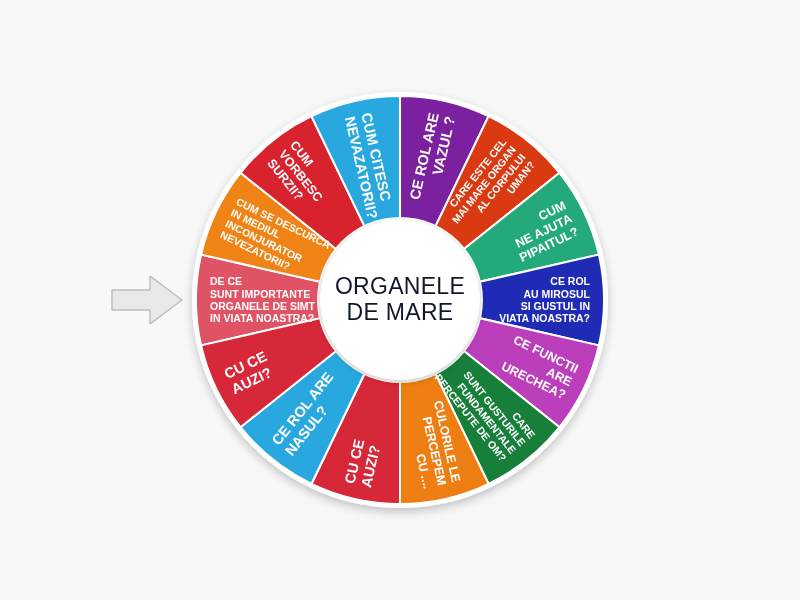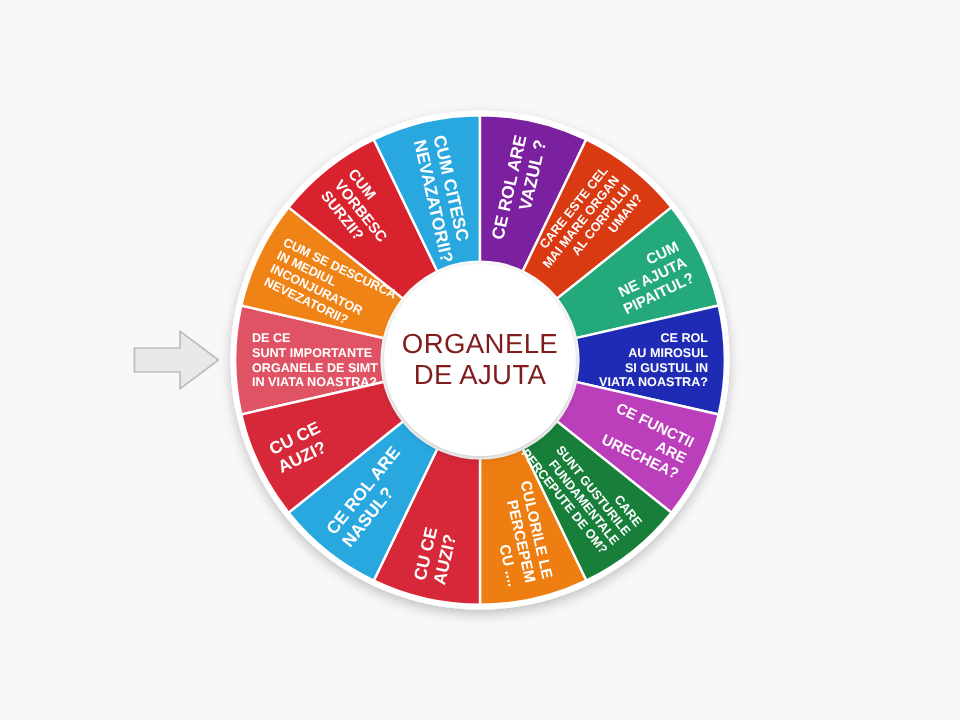--- a/index.html
+++ b/index.html
@@ -58,21 +58,21 @@
     background: #ffffff;
     box-shadow: 0 2px 6px rgba(0,0,0,0.22), 0 0 0 3px #ffffff;
     display: flex;
     flex-direction: column;
     align-items: center;
     justify-content: center;
     box-sizing: border-box;
   }
 
   #hub .hub-line {
-    color: #7f1d1d;
+    color: #0f172a;
     font-size: 23px;
     line-height: 1.12;
     letter-spacing: 0.3px;
     text-align: center;
     white-space: nowrap;
   }
 
   .seg-text {
     font-family: "Liberation Sans", sans-serif;
     font-weight: bold;
@@ -154,17 +154,17 @@
             <text class="seg-text" text-anchor="start" x="-190.0" font-size="14.5" y="-3.5"><tspan x="-190.0" dy="0">CE ROL ARE</tspan><tspan x="-190.0" dy="16.8">NASUL?</tspan></text>
           </g>
           <g transform="translate(210 210) rotate(334.286)">
             <text class="seg-text" text-anchor="start" x="-190.0" font-size="14.5" y="-3.5"><tspan x="-190.0" dy="0">CU CE</tspan><tspan x="-190.0" dy="16.8">AUZI?</tspan></text>
           </g>
         </g>
     </svg>
 
     <div id="hub">
       <div class="hub-line">ORGANELE</div>
-      <div class="hub-line">DE AJUTA</div>
+      <div class="hub-line">DE MARE</div>
     </div>
   </div>
 
 </div>
 
 </body></html>

